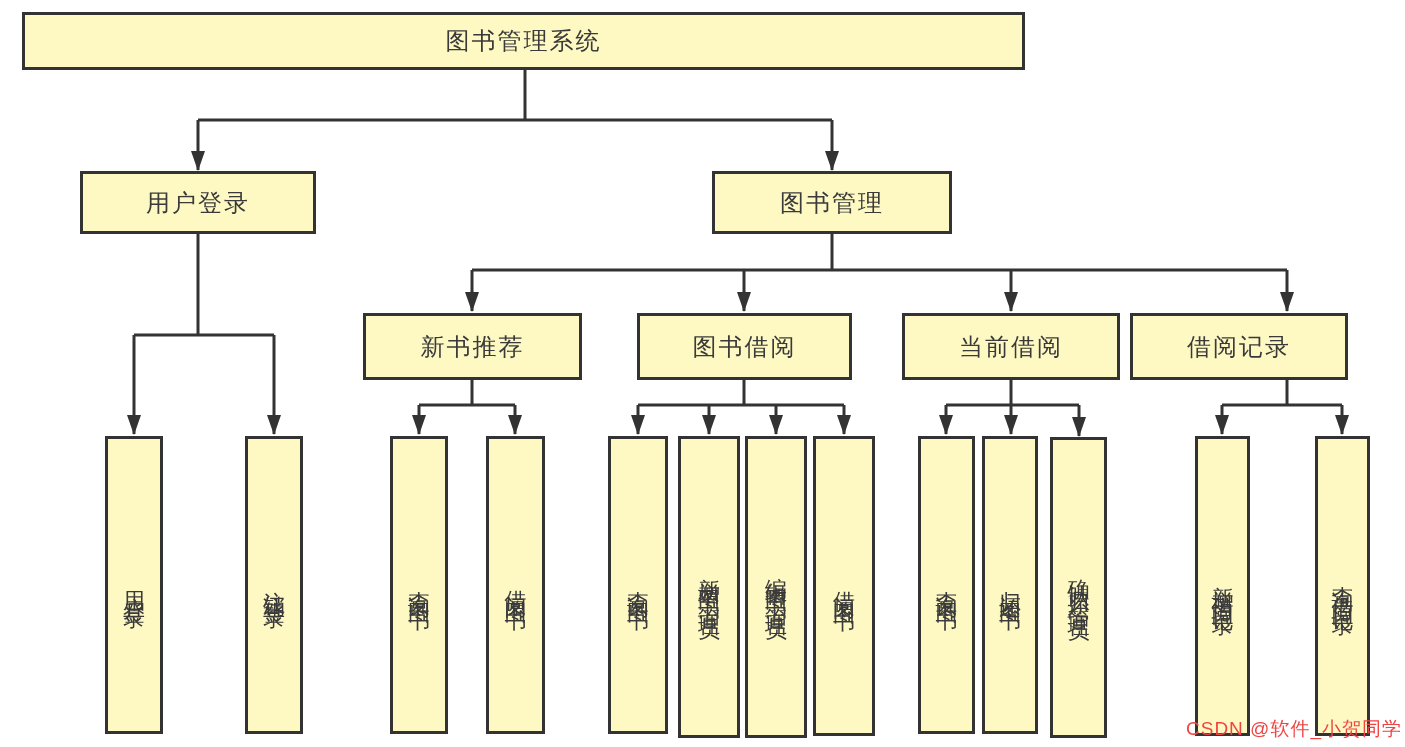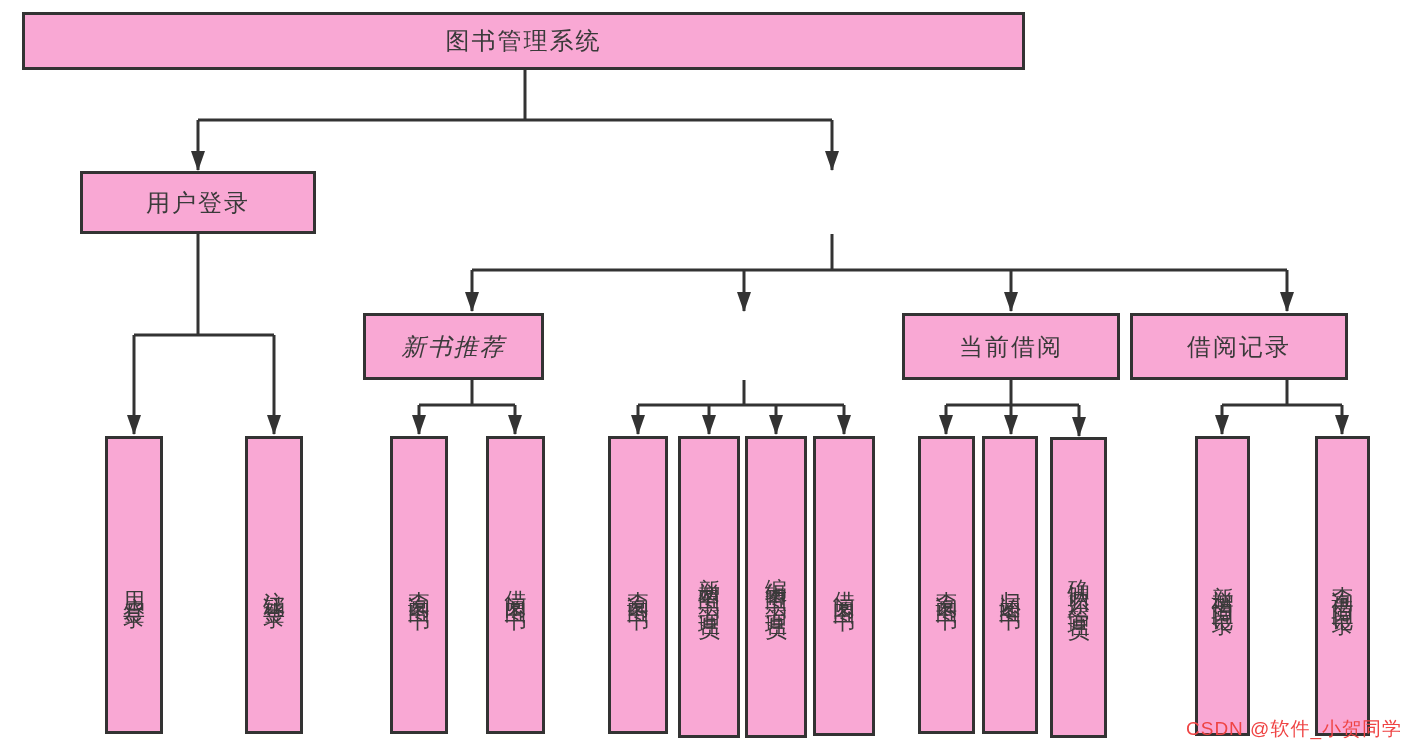--- a/index.html
+++ b/index.html
@@ -10,21 +10,21 @@
     font-family:"Liberation Sans","DejaVu Sans",sans-serif;
     overflow:hidden;
   }
   .connectors {
     position:absolute; left:0; top:0; width:1405px; height:747px;
   }
   .node {
     position:absolute;
     box-sizing:border-box;
     border:3px solid #333333;
-    background:#f9a8d4;
+    background:#fef9c3;
     color:#3a3a3a;
     display:flex;
     align-items:center;
     justify-content:center;
     text-align:center;
   }
   .node.h {
     font-size:24px;
     letter-spacing:2px;
     white-space:nowrap;
@@ -97,22 +97,24 @@
       <line x1="1287" y1="380" x2="1287" y2="405"></line>
       <line x1="1222" y1="405" x2="1342" y2="405"></line>
       <line x1="1222" y1="405" x2="1222" y2="434" marker-end="url(#arrow)"></line>
       <line x1="1342" y1="405" x2="1342" y2="434" marker-end="url(#arrow)"></line>
     </g>
   </svg>
 
   <div class="node h" style="left:22px; top:12px; width:1003px; height:58px;">图书管理系统</div>
 
   <div class="node h" style="left:80px; top:171px; width:236px; height:63px;">用户登录</div>
+  <div class="node h" style="left:712px; top:171px; width:240px; height:63px;">图书管理</div>
 
-  <div class="node h" style="left:363px; top:313px; width:181px; height:67px;font-style:italic;">新书推荐</div>
+  <div class="node h" style="left:363px; top:313px; width:219px; height:67px;">新书推荐</div>
+  <div class="node h" style="left:637px; top:313px; width:215px; height:67px;">图书借阅</div>
   <div class="node h" style="left:902px; top:313px; width:218px; height:67px;font-family:Liberation Mono, monospace;">当前借阅</div>
   <div class="node h" style="left:1130px; top:313px; width:218px; height:67px;">借阅记录</div>
 
   <div class="node v" style="left:105px; top:436px; width:58px; height:298px;">用户登录</div>
   <div class="node v" style="left:245px; top:436px; width:58px; height:298px;">注销登录</div>
 
   <div class="node v" style="left:390px; top:436px; width:58px; height:298px;">查询图书</div>
   <div class="node v" style="left:486px; top:436px; width:59px; height:298px;">借阅图书</div>
 
   <div class="node v" style="left:608px; top:436px; width:60px; height:298px;">查询图书</div>

